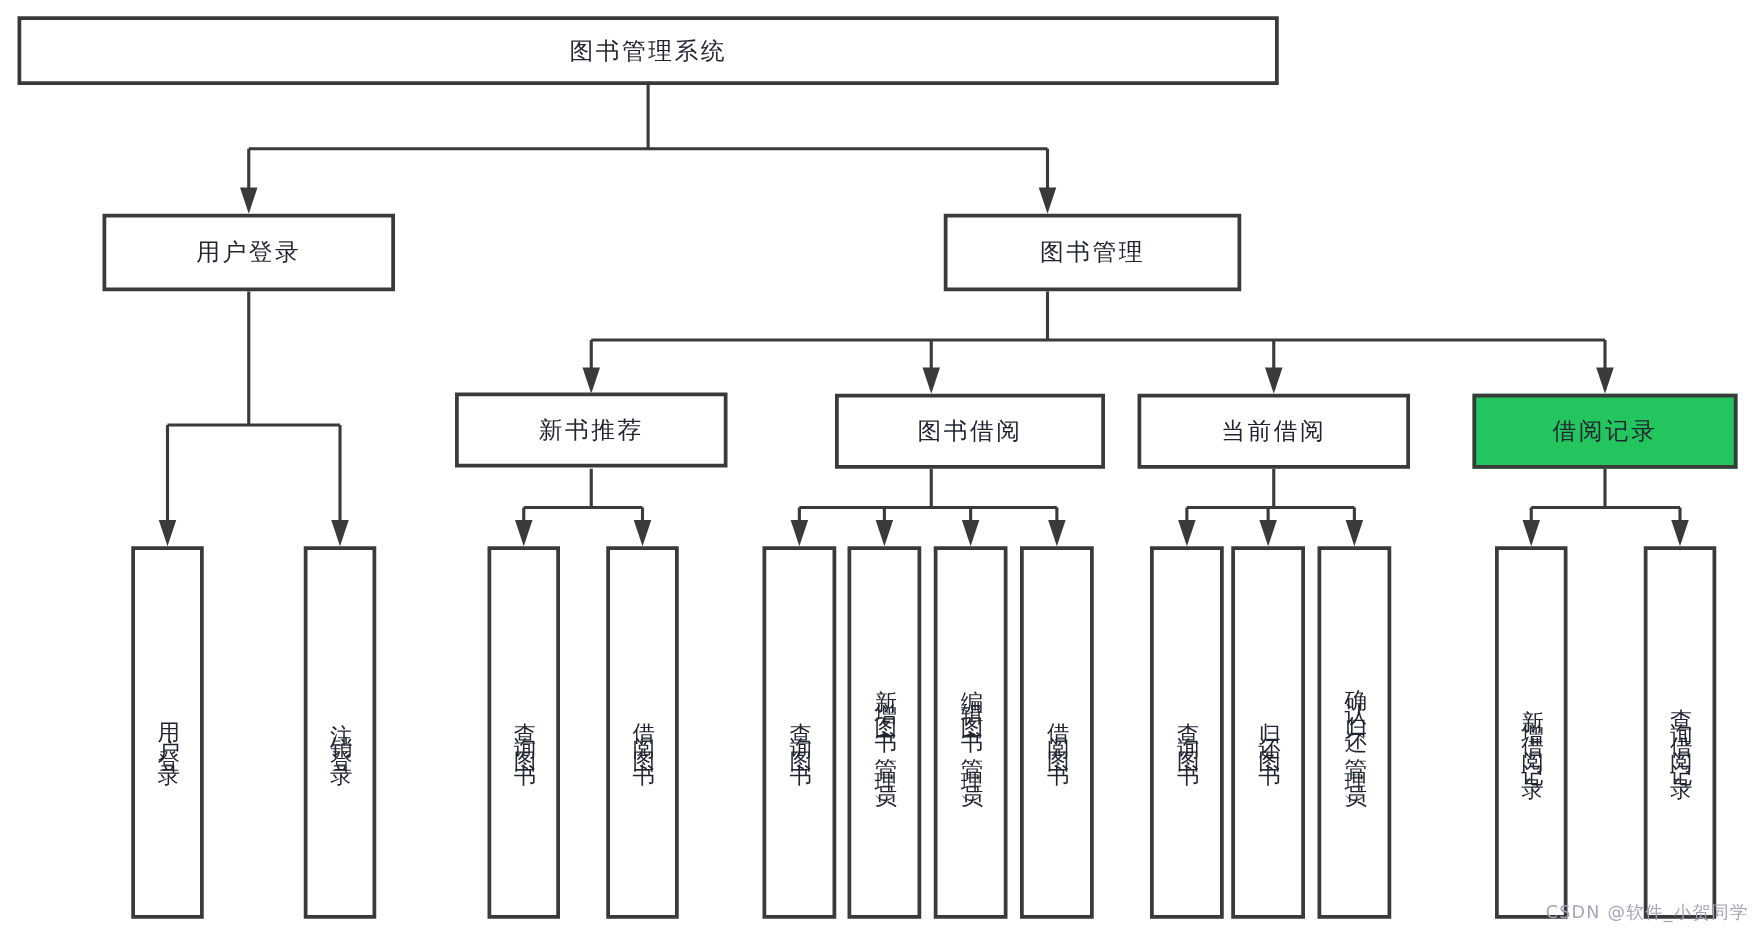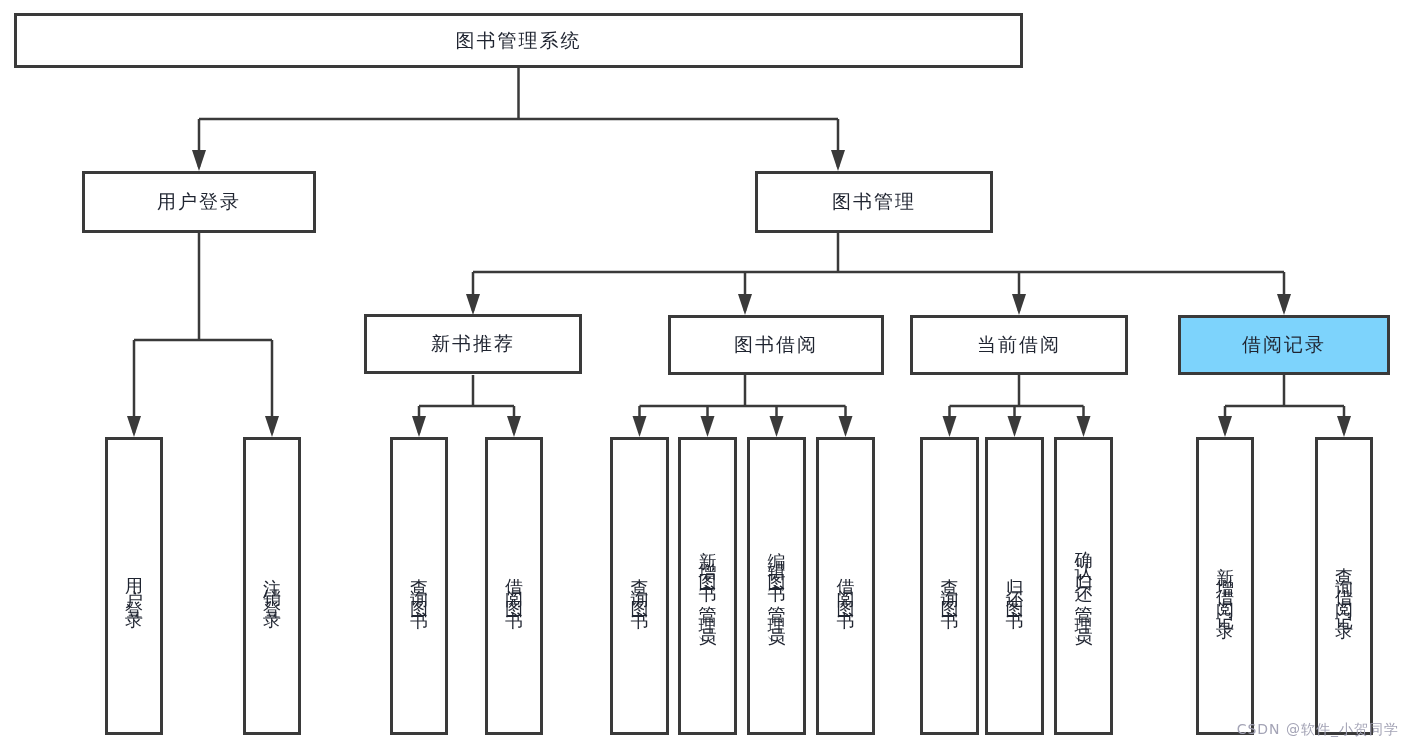--- a/index.html
+++ b/index.html
@@ -121,21 +121,21 @@
       </div>
       <div class="node horizontal" style="left: 364px; top: 314px; width: 218px; height: 60px; border-color: rgb(58, 58, 58); background: rgb(255, 255, 255); color: rgb(31, 36, 48);">
         <span class="label">新书推荐</span>
       </div>
       <div class="node horizontal" style="left: 620px; top: 315px; width: 216px; height: 60px; border-color: rgb(58, 58, 58); background: rgb(255, 255, 255); color: rgb(31, 36, 48); margin-left: 48px;">
         <span class="label">图书借阅</span>
       </div>
       <div class="node horizontal" style="left: 910px; top: 315px; width: 218px; height: 60px; border-color: rgb(58, 58, 58); background: rgb(255, 255, 255); color: rgb(31, 36, 48); text-align: center;">
         <span class="label">当前借阅</span>
       </div>
-      <div class="node horizontal" style="left: 1178px; top: 315px; width: 212px; height: 60px; border-color: rgb(58, 58, 58); background: #7dd3fc; color: rgb(31, 36, 48);">
+      <div class="node horizontal" style="left: 1178px; top: 315px; width: 212px; height: 60px; border-color: rgb(58, 58, 58); background: #22c55e; color: rgb(31, 36, 48);">
         <span class="label">借阅记录</span>
       </div>
       <div class="node vertical" style="left: 105px; top: 437px; width: 58px; height: 298px; border-color: rgb(58, 58, 58); background: rgb(255, 255, 255); color: rgb(31, 36, 48);">
         <span class="label">用户登录</span>
       </div>
       <div class="node vertical" style="left: 243px; top: 437px; width: 58px; height: 298px; border-color: rgb(58, 58, 58); background: rgb(255, 255, 255); color: rgb(31, 36, 48);">
         <span class="label">注销登录</span>
       </div>
       <div class="node vertical" style="left: 390px; top: 437px; width: 58px; height: 298px; border-color: rgb(58, 58, 58); background: rgb(255, 255, 255); color: rgb(31, 36, 48);">
         <span class="label">查询图书</span>

